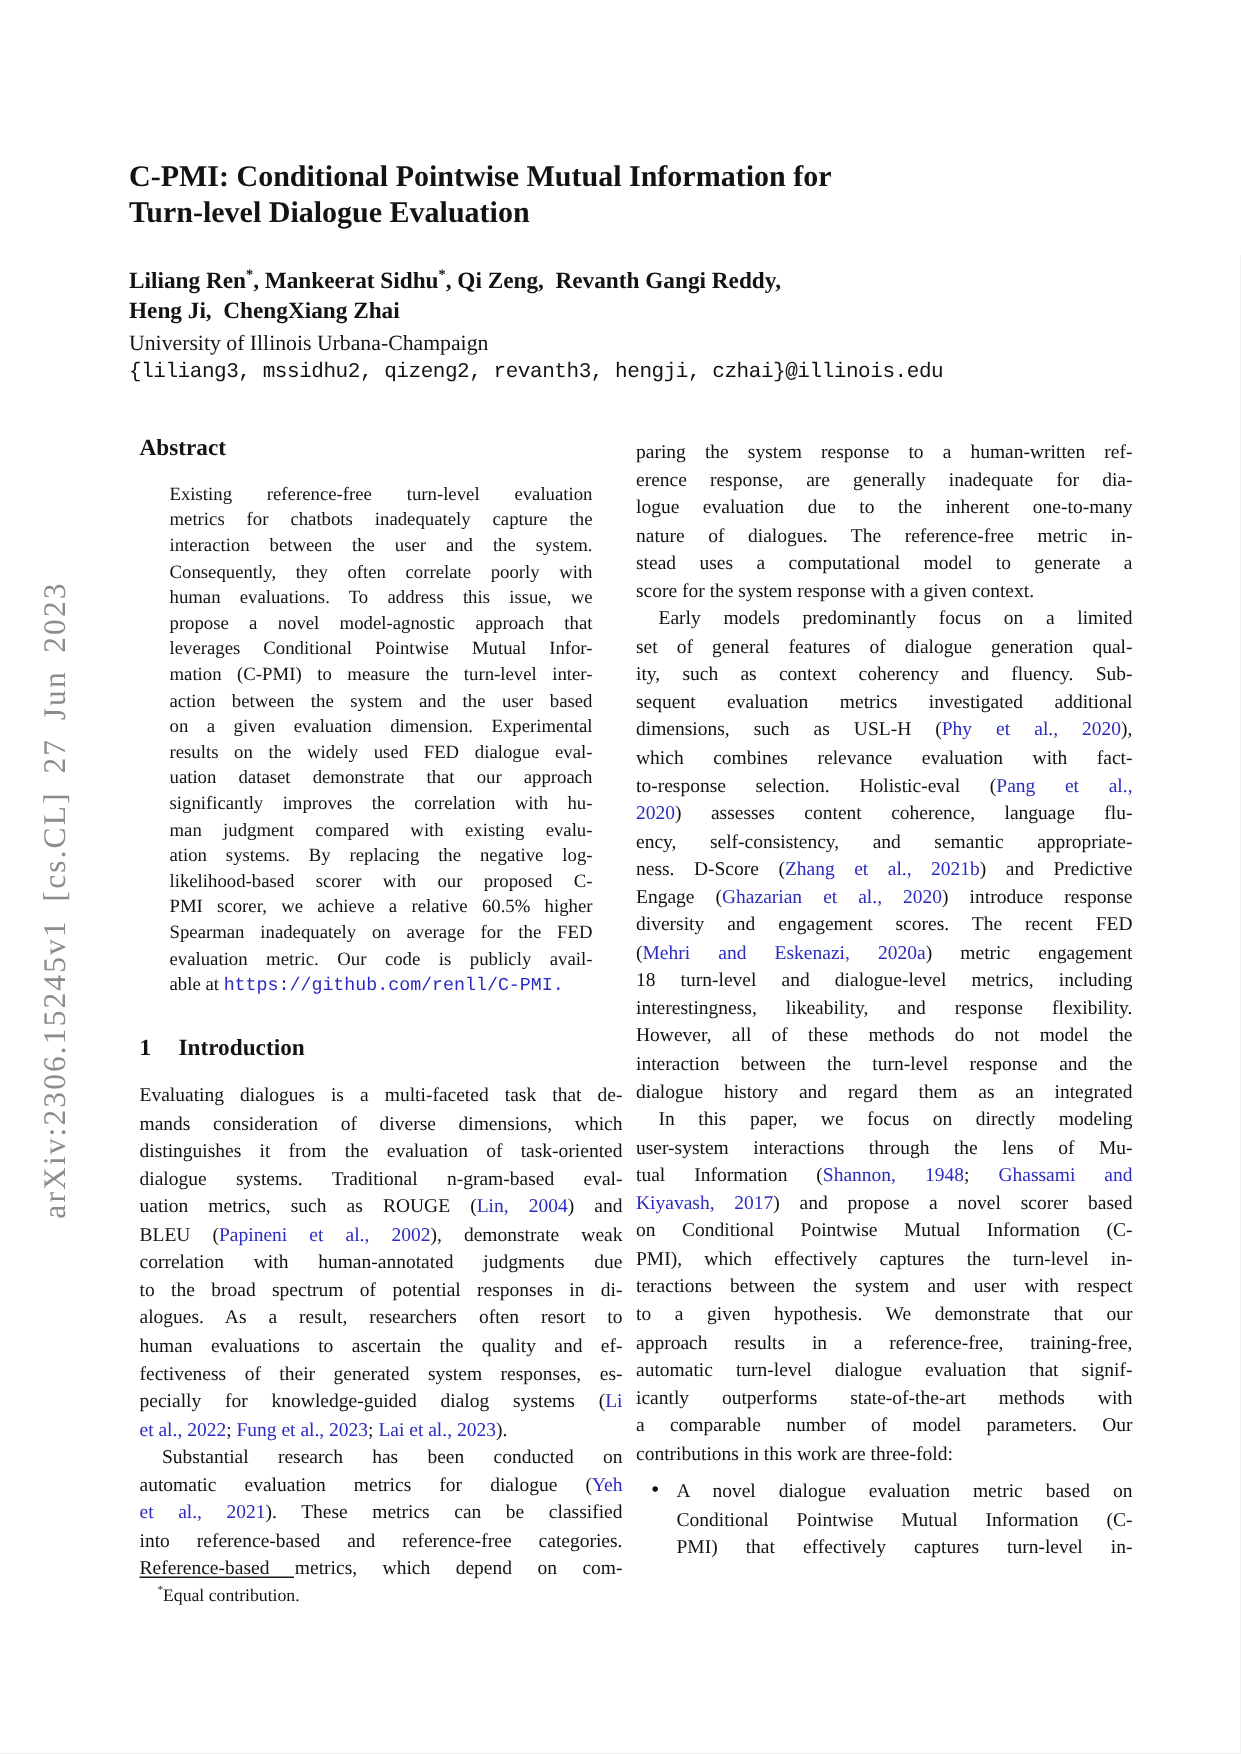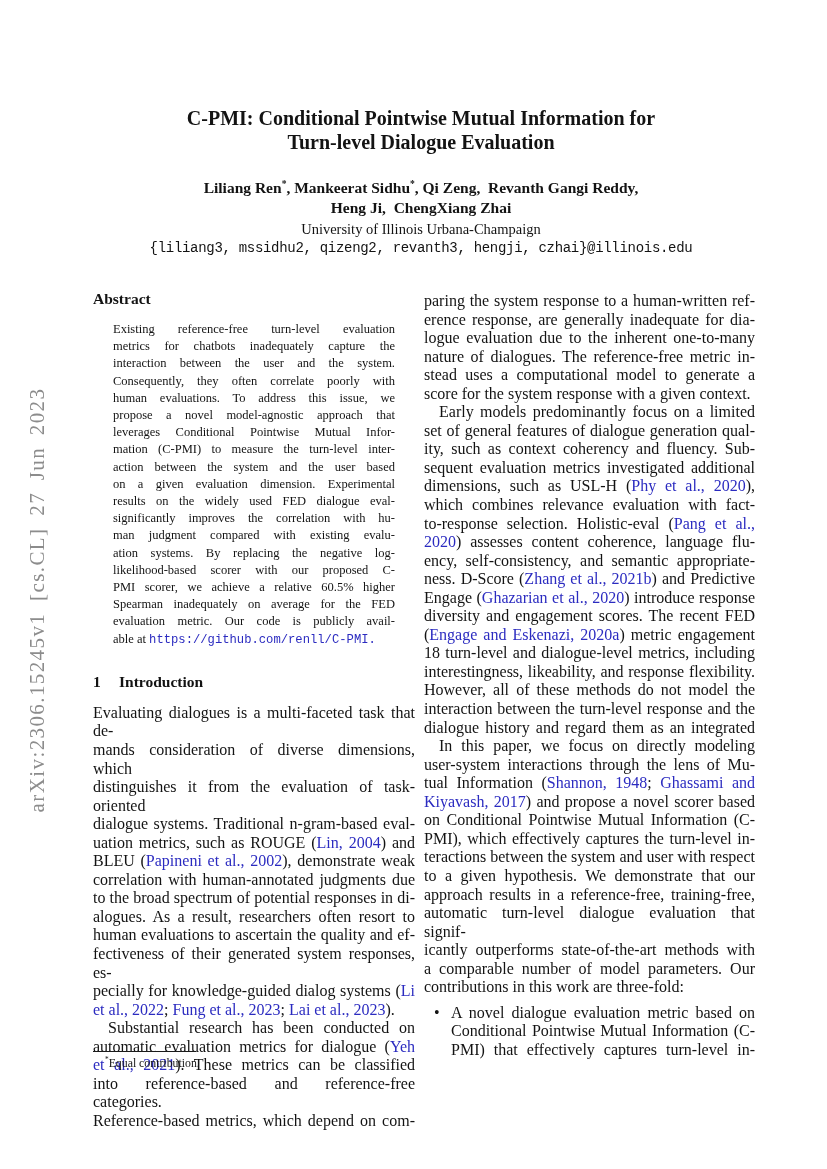--- a/index.html
+++ b/index.html
@@ -12,40 +12,40 @@
   .page{
     position:relative;width:827px;height:1169px;background:var(--background);
     font-family:"Liberation Serif",serif;color:var(--text);overflow:hidden;margin:0 auto;
   }
   .stamp{
     position:absolute;left:37px;top:600px;
     transform:translate(-50%,-50%) rotate(-90deg);
     white-space:nowrap;font-size:21px;letter-spacing:1.4px;word-spacing:5px;
     color:var(--stamp);
   }
-  .header{position:absolute;left:86px;top:106px;width:670px;text-align:center;}
+  .header{position:absolute;left:86px;top:106px;width:670px;text-align:left;}
   .title{margin:0;font-size:20px;font-weight:bold;line-height:24px;}
   .tline{display:block;}
   .authors{margin-top:24px;font-weight:bold;font-size:15.5px;line-height:19.5px;}
   .affiliation{margin-top:3px;font-size:14.5px;line-height:18px;}
   .emails{margin-top:2px;font-family:"Liberation Mono",monospace;font-size:14px;letter-spacing:-0.3px;}
   .sup{vertical-align:super;font-size:62%;line-height:0;}
 
   .col{position:absolute;top:290px;}
   .col-left{left:93px;width:322px;}
   .col-right{left:424px;top:292px;width:331px;}
 
   .abs-heading{margin:0 0 13px 0;font-size:15.5px;font-weight:bold;}
   .abs-body{width:282px;margin:12px auto;font-size:12.5px;line-height:17.2px;}
   .abs-body .mlk{font-size:12.2px;}
 
   .sec-heading{margin:24px 0 13px 0;font-size:15.5px;font-weight:bold;display:flex;}
   .sec-num{width:26px;flex:none;}
 
-  .body{font-size:16px;line-height:18.55px;}
+  .body{font-size:13px;line-height:18.55px;}
   .para{margin:0;}
   .para.indent .line:first-child{text-indent:15px;}
   .line{text-align:justify;text-align-last:justify;white-space:normal;}
   .line.lastline{text-align-last:left;}
 
   .lk{color:var(--link);cursor:pointer;}
   .mlk{color:var(--link);font-family:"Liberation Mono",monospace;cursor:pointer;}
 
   .bullet-item{display:flex;margin-top:7px;}
   .bullet{flex:none;width:17px;padding-left:10px;}
@@ -83,20 +83,21 @@
           <div class="line"><span>metrics for chatbots inadequately capture the</span></div>
           <div class="line"><span>interaction between the user and the system.</span></div>
           <div class="line"><span>Consequently, they often correlate poorly with</span></div>
           <div class="line"><span>human evaluations. To address this issue, we</span></div>
           <div class="line"><span>propose a novel model-agnostic approach that</span></div>
           <div class="line"><span>leverages Conditional Pointwise Mutual Infor-</span></div>
           <div class="line"><span>mation (C-PMI) to measure the turn-level inter-</span></div>
           <div class="line"><span>action between the system and the user based</span></div>
           <div class="line"><span>on a given evaluation dimension. Experimental</span></div>
           <div class="line"><span>results on the widely used FED dialogue eval-</span></div>
+          <div class="line"><span>uation dataset demonstrate that our approach</span></div>
           <div class="line"><span>significantly improves the correlation with hu-</span></div>
           <div class="line"><span>man judgment compared with existing evalu-</span></div>
           <div class="line"><span>ation systems. By replacing the negative log-</span></div>
           <div class="line"><span>likelihood-based scorer with our proposed C-</span></div>
           <div class="line"><span>PMI scorer, we achieve a relative 60.5% higher</span></div>
           <div class="line"><span>Spearman inadequately on average for the FED</span></div>
           <div class="line"><span>evaluation metric. Our code is publicly avail-</span></div>
           <div class="line lastline"><span>able at </span><span class="mlk">https://github.com/renll/C-PMI.</span></div>
         </div>
       </div>
@@ -146,21 +147,21 @@
           <div class="line"><span>ity, such as context coherency and fluency. Sub-</span></div>
           <div class="line"><span>sequent evaluation metrics investigated additional</span></div>
           <div class="line"><span>dimensions, such as USL-H (</span><span class="lk">Phy et al., 2020</span><span>),</span></div>
           <div class="line"><span>which combines relevance evaluation with fact-</span></div>
           <div class="line"><span>to-response selection. Holistic-eval (</span><span class="lk">Pang et al.,</span></div>
           <div class="line"><span class="lk">2020</span><span>) assesses content coherence, language flu-</span></div>
           <div class="line"><span>ency, self-consistency, and semantic appropriate-</span></div>
           <div class="line"><span>ness. D-Score (</span><span class="lk">Zhang et al., 2021b</span><span>) and Predictive</span></div>
           <div class="line"><span>Engage (</span><span class="lk">Ghazarian et al., 2020</span><span>) introduce response</span></div>
           <div class="line"><span>diversity and engagement scores. The recent FED</span></div>
-          <div class="line"><span>(</span><span class="lk">Engage and Eskenazi, 2020a</span><span>) metric engagement</span></div>
+          <div class="line"><span>(</span><span class="lk">Mehri and Eskenazi, 2020a</span><span>) metric engagement</span></div>
           <div class="line"><span>18 turn-level and dialogue-level metrics, including</span></div>
           <div class="line"><span>interestingness, likeability, and response flexibility.</span></div>
           <div class="line"><span>However, all of these methods do not model the</span></div>
           <div class="line"><span>interaction between the turn-level response and the</span></div>
           <div class="line"><span>dialogue history and regard them as an integrated</span></div>
         </div>
         <div class="para indent">
           <div class="line"><span>In this paper, we focus on directly modeling</span></div>
           <div class="line"><span>user-system interactions through the lens of Mu-</span></div>
           <div class="line"><span>tual Information (</span><span class="lk">Shannon, 1948</span><span>; </span><span class="lk">Ghassami and</span></div>

